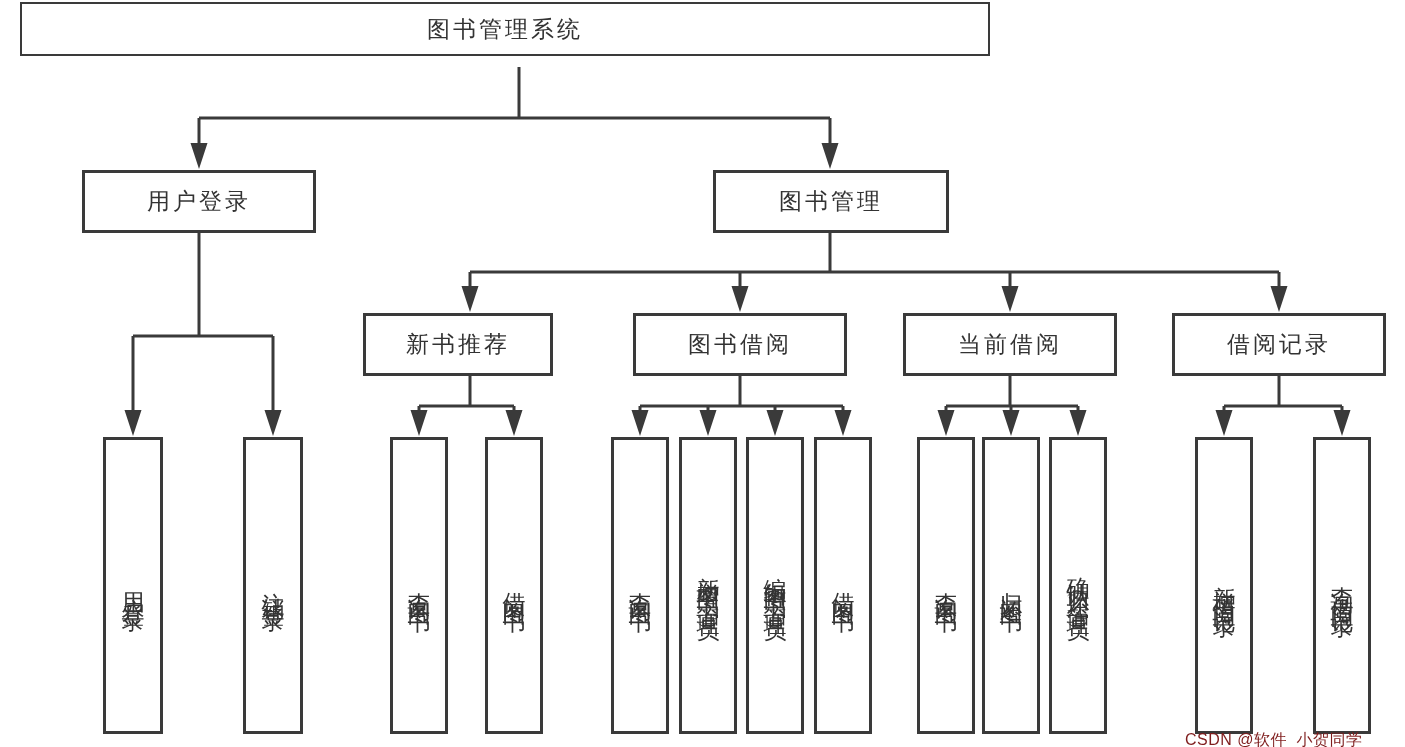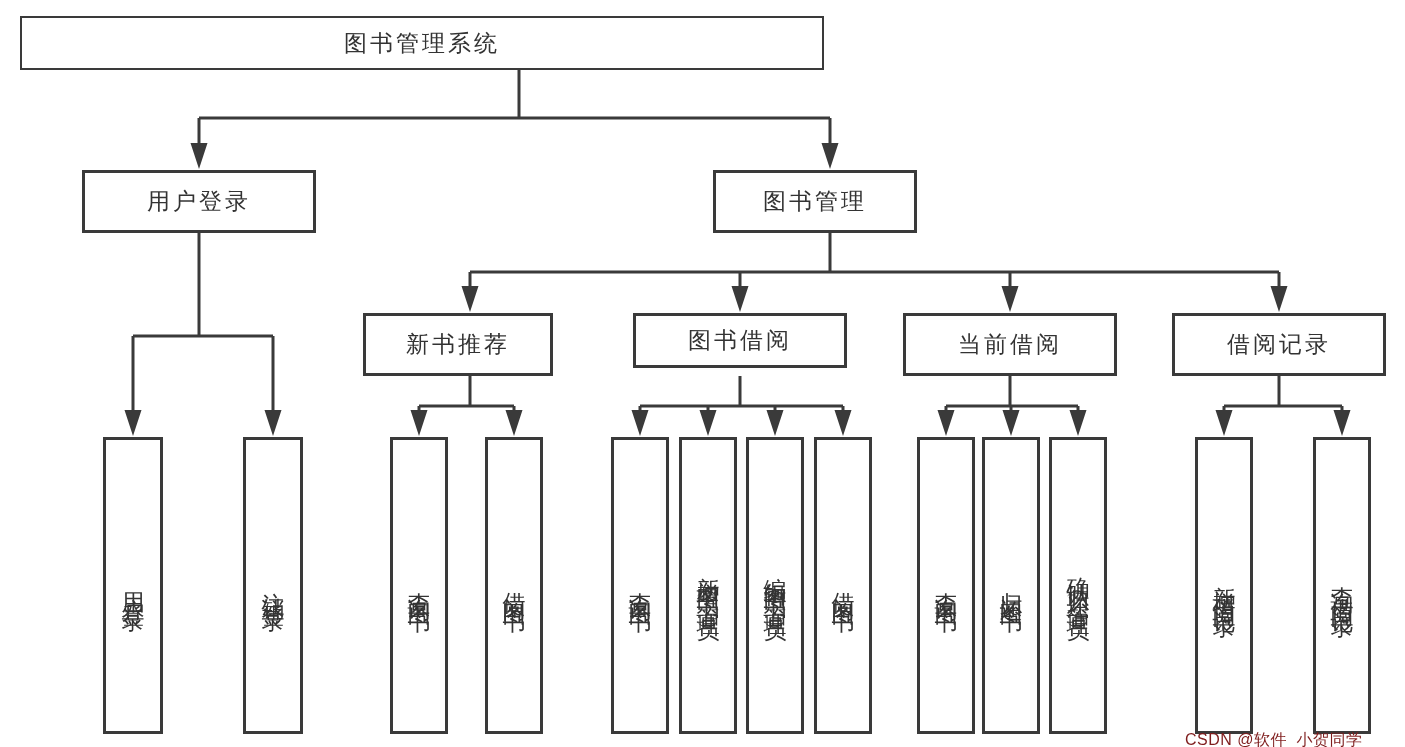--- a/index.html
+++ b/index.html
@@ -81,27 +81,27 @@
              M699.5 410 H716.5 L708 436 Z
              M766.5 410 H783.5 L775 436 Z
              M834.5 410 H851.5 L843 436 Z
              M937.5 410 H954.5 L946 436 Z
              M1002.5 410 H1019.5 L1011 436 Z
              M1069.5 410 H1086.5 L1078 436 Z
              M1215.5 410 H1232.5 L1224 436 Z
              M1333.5 410 H1350.5 L1342 436 Z"></path>
   </svg>
 
-  <div class="node root" style="left:20px; top:16px; width:804px; height:54px">图书管理系统</div>
+  <div class="node root" style="left:20px; top:2px; width:970px; height:54px">图书管理系统</div>
 
   <div class="node" style="left:82px; top:170px; width:234px; height:63px">用户登录</div>
-  <div class="node" style="left:713px; top:170px; width:204px; height:63px">图书管理</div>
+  <div class="node" style="left:713px; top:170px; width:236px; height:63px">图书管理</div>
 
   <div class="node" style="left:363px; top:313px; width:190px; height:63px">新书推荐</div>
-  <div class="node" style="left:633px; top:313px; width:214px; height:55px">图书借阅</div>
+  <div class="node" style="left:633px; top:313px; width:214px; height:63px">图书借阅</div>
   <div class="node" style="left:1172px; top:313px; width:214px; height:63px">借阅记录</div>
   <div class="node" style="left:903px; top:313px; width:214px; height:63px">当前借阅</div>
 
   <div class="leaf" style="left:103px; width:60px">用户登录</div>
   <div class="leaf" style="left:243px; width:60px">注销登录</div>
 
   <div class="leaf" style="left:390px; width:58px">查询图书</div>
   <div class="leaf" style="left:485px; width:58px">借阅图书</div>
 
   <div class="leaf" style="left:611px; width:58px">查询图书</div>

